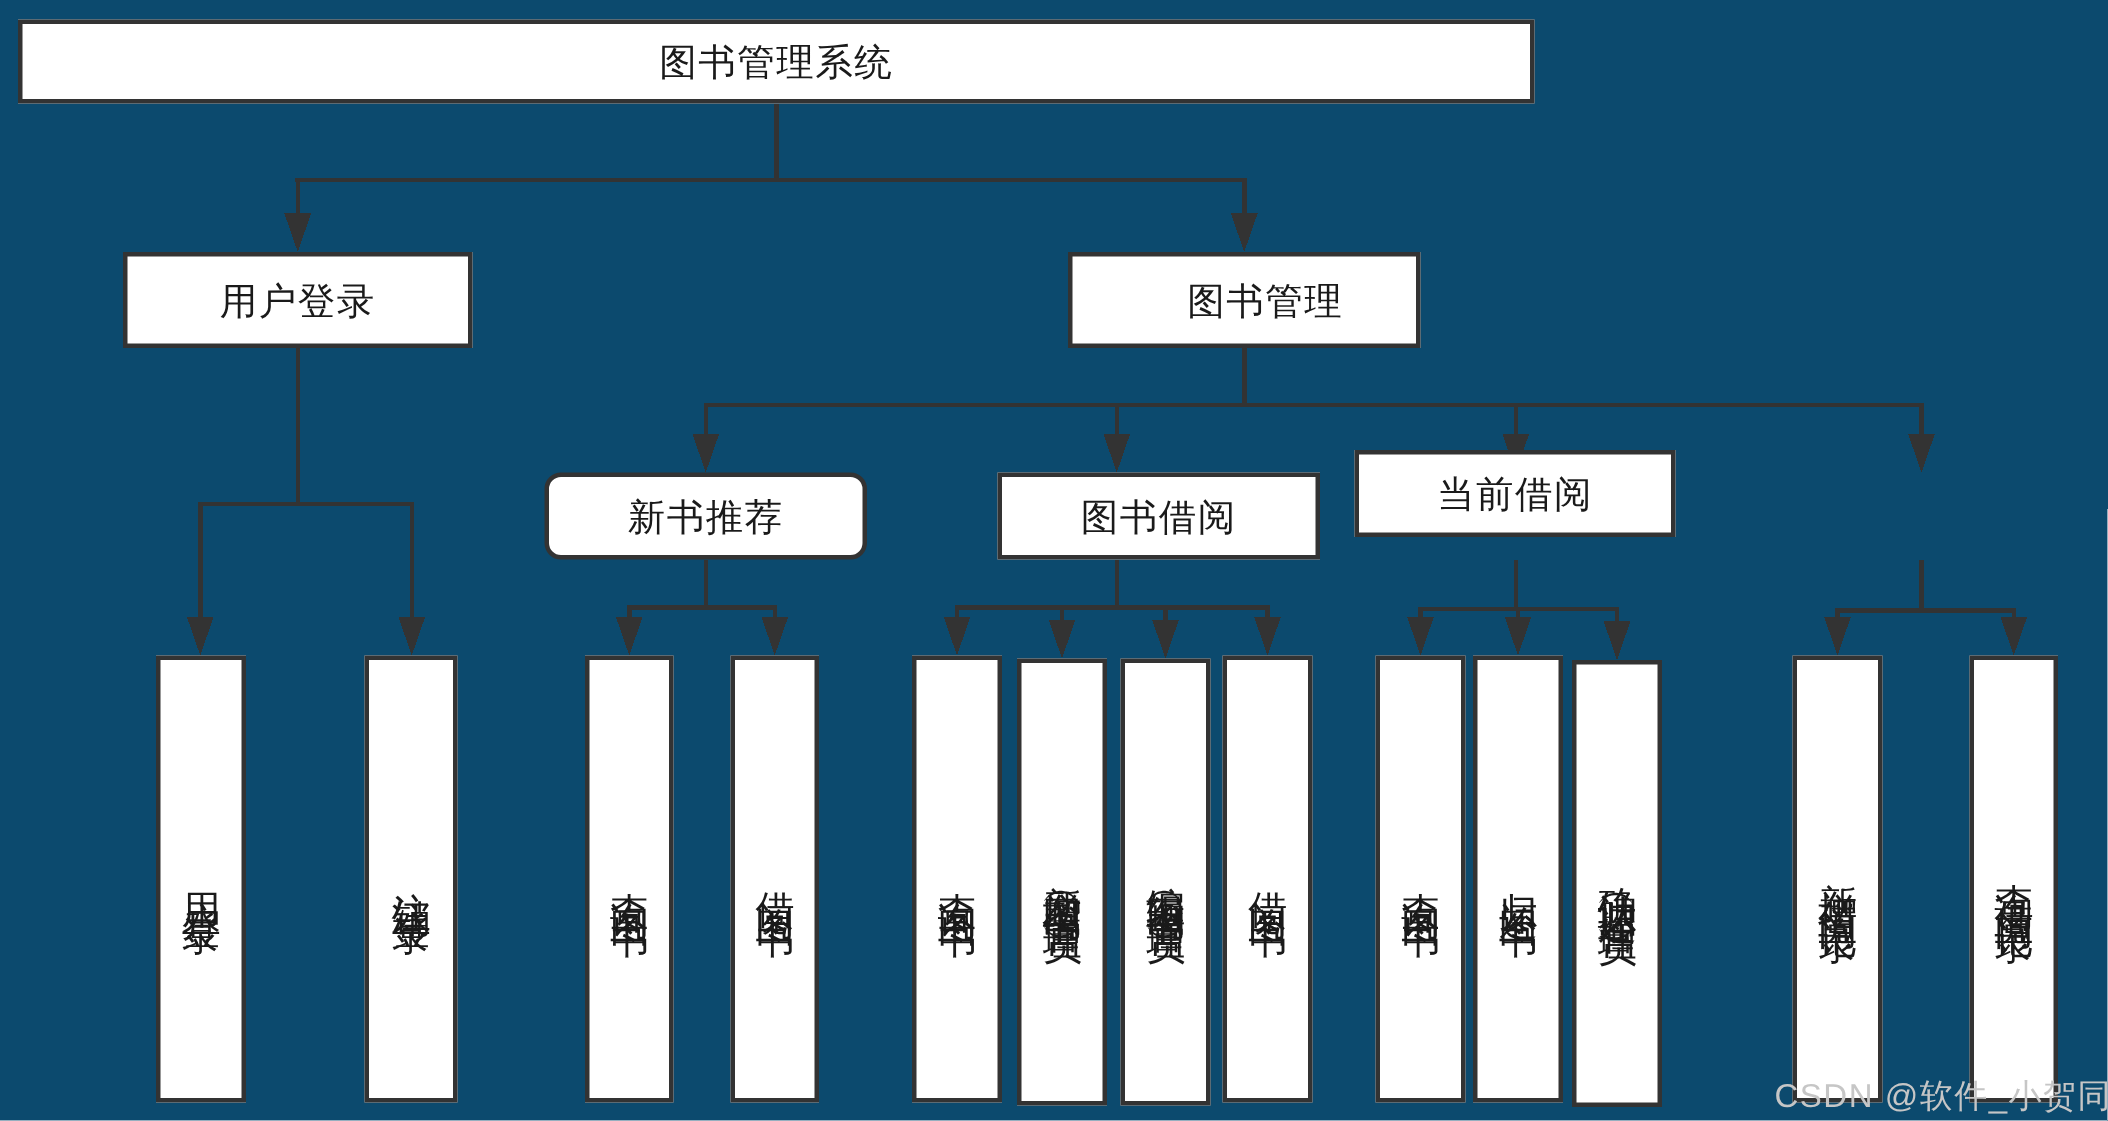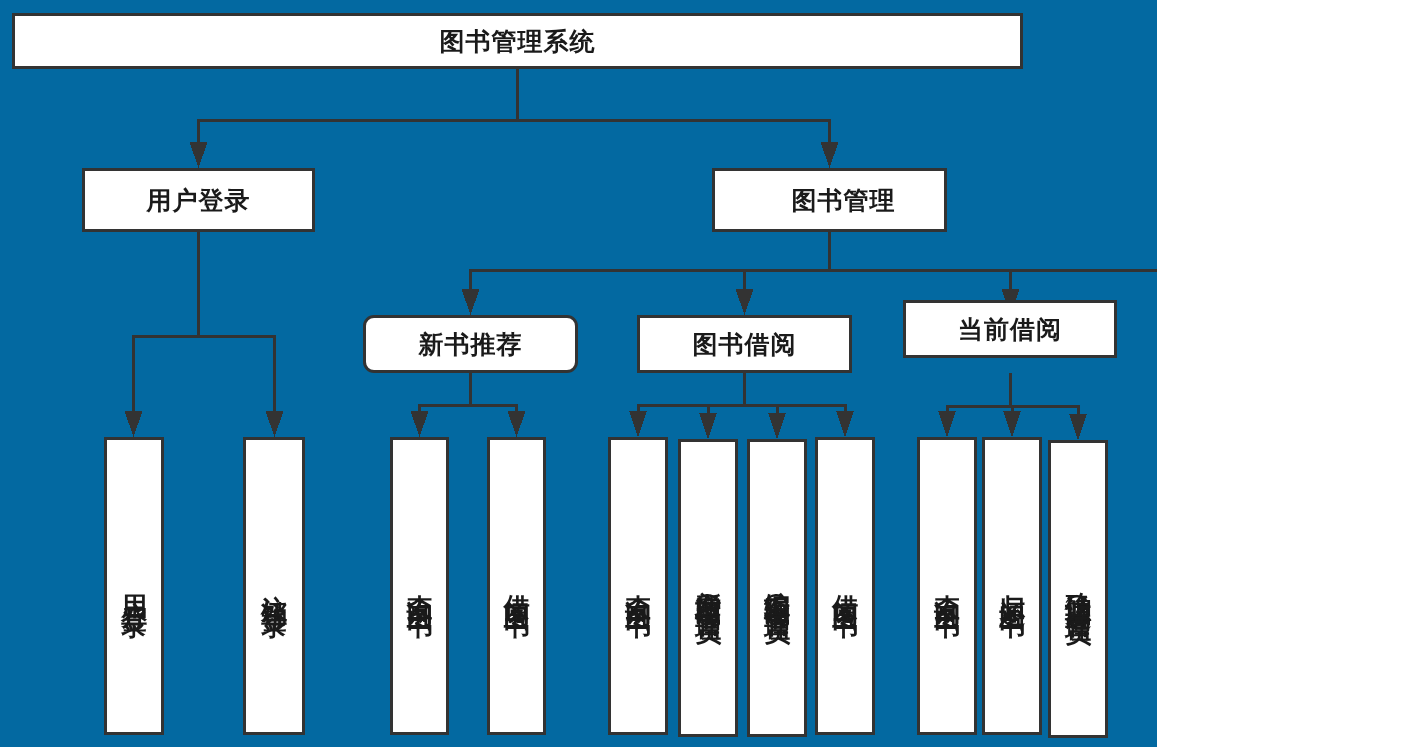--- a/index.html
+++ b/index.html
@@ -1,23 +1,22 @@
 <!DOCTYPE html>
 <html><head>
 <meta charset="utf-8">
 <style>
   html, body { margin: 0; padding: 0; background: #ffffff; }
   #canvas {
     position: relative;
-    width: 1157px;
+    width: 1405px;
     height: 747px;
-    background: #0369a1;
+    background: #0c4a6e;
     font-family: "Liberation Sans", sans-serif;
     overflow: hidden;
-    font-weight: bold;
   }
   #connectors {
     position: absolute;
     left: 0; top: 0;
     z-index: 1;
   }
   .hbox {
     position: absolute;
     background: #ffffff;
     border: 3px solid #333333;
@@ -141,21 +140,21 @@
   <div class="hbox" style="left:82px; top:168px; width:233px; height:64px;">
     <span class="lbl">用户登录</span>
   </div>
   <div class="hbox" style="left:712px; top:168px; width:235px; height:64px;padding-left:28px;">
     <span class="lbl">图书管理</span>
   </div>
 
   <div class="hbox" style="left:363px; top:315px; width:215px; height:58px;border-radius:11px;">
     <span class="lbl">新书推荐</span>
   </div>
-  <div class="hbox" style="left:637px; top:315px; width:215px; height:58px;">
+  <div class="hbox" style="left:665px; top:315px; width:215px; height:58px;">
     <span class="lbl">图书借阅</span>
   </div>
   <div class="hbox" style="left:903px; top:300px; width:214px; height:58px;">
     <span class="lbl">当前借阅</span>
   </div>
 
   <div class="leaf" style="left:104px; width:60px;">
     <span class="vtext">用户登录</span>
   </div>
   <div class="leaf" style="left:243px; width:62px;">

